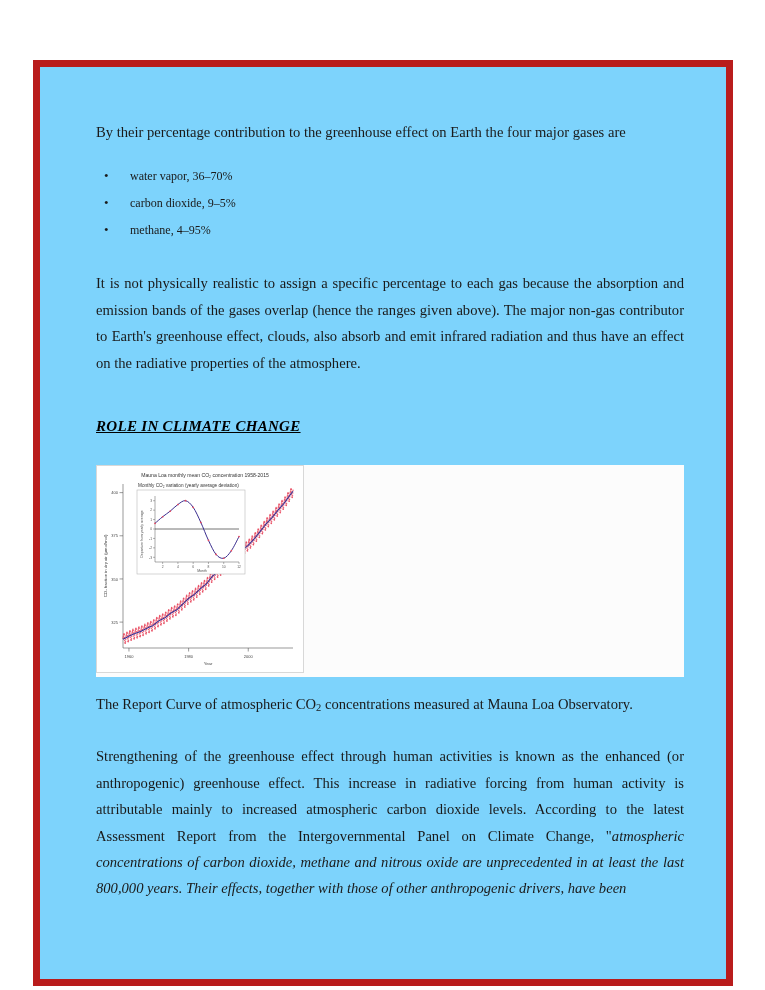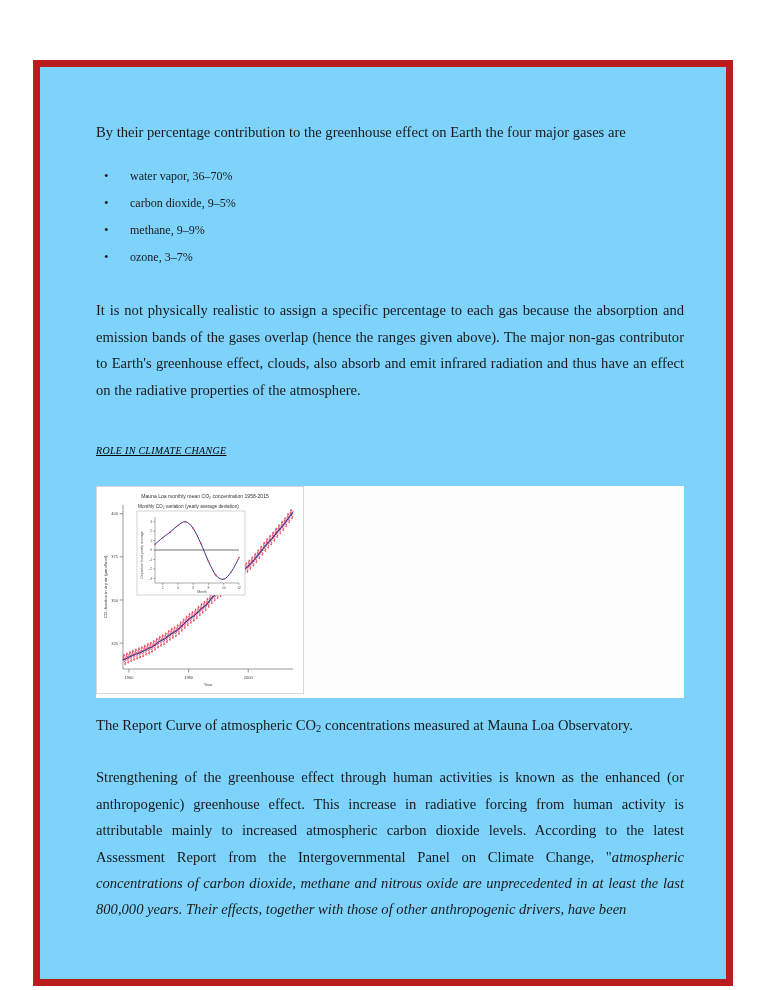--- a/index.html
+++ b/index.html
@@ -66,22 +66,22 @@
     left: 8px;
     top: -1px;
     font-size: 13px;
     color: #1a1a1a;
   }
 
   .gap-a { height: 26px; }
   .gap-b { height: 22px; }
 
   .section-heading {
-    font-size: 10px;
-    font-weight: normal;
+    font-size: 15px;
+    font-weight: bold;
     font-style: italic;
     text-decoration: underline;
     letter-spacing: 0.3px;
     margin: 42px 0 0 0;
     color: #000000;
   }
 
   .caption {
     font-size: 14.6px;
     line-height: 26px;
@@ -124,22 +124,21 @@
 <body>
 
 <div id="page-frame">
   <div id="page-body">
 
     <p class="para lead">By their percentage contribution to the greenhouse effect on Earth the four major gases are</p>
 
     <ul class="bullet-list">
       <li>water vapor, 36–70%</li>
       <li>carbon dioxide, 9–5%</li>
-      <li>methane, 9–9%</li>
-      <li>ozone, 3–7%</li>
+      <li>methane, 4–95%</li>
     </ul>
 
     <div class="gap-a"></div>
 
     <p class="para">It is not physically realistic to assign a specific percentage to each gas because the absorption and emission bands of the gases overlap (hence the ranges given above). The major non-gas contributor to Earth's greenhouse effect, clouds, also absorb and emit infrared radiation and thus have an effect on the radiative properties of the atmosphere.</p>
 
     <h2 class="section-heading">ROLE IN CLIMATE CHANGE</h2>
 
     <div id="figure-region">
       <div id="chart-frame">

